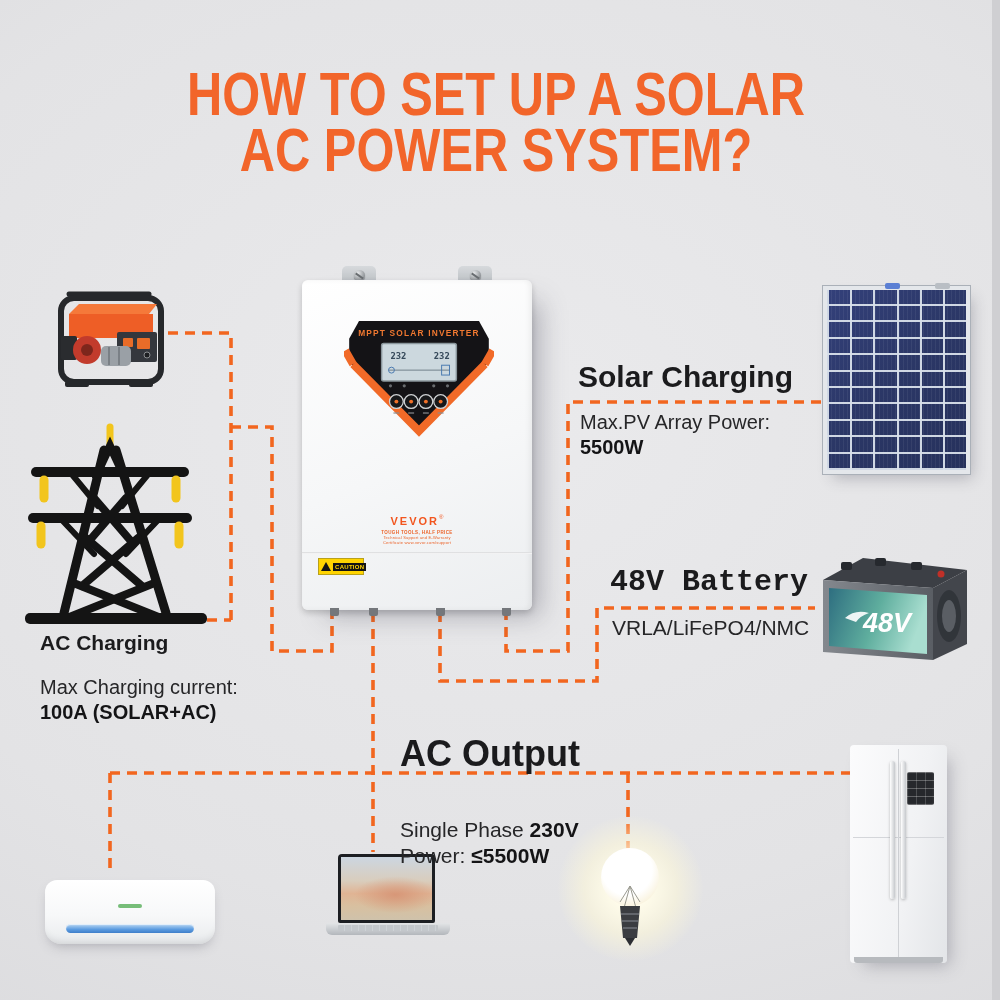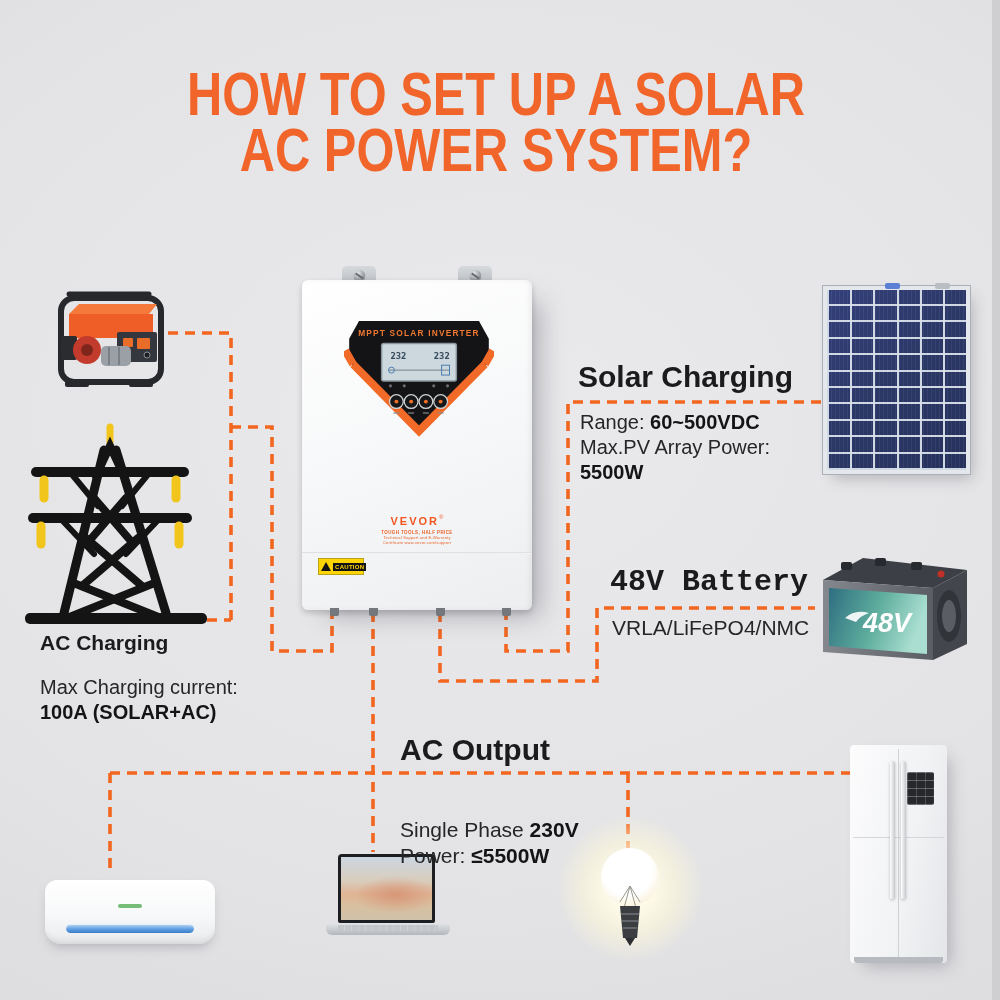--- a/index.html
+++ b/index.html
@@ -286,32 +286,31 @@
     <span class="fr-seam-v"></span>
     <span class="fr-seam-h"></span>
     <span class="fr-handle" style="left:40px;"></span>
     <span class="fr-handle" style="left:51px;"></span>
     <span class="fr-panel"></span>
     <span class="fr-base"></span>
   </div>
 
   <div class="h1" style="left:578px; top:360px; font-size:30px;">Solar Charging</div>
   <div class="desc" style="left:580px; top:410px; font-size:20px; line-height:25px; width:250px;">
-    <div><span>Range: </span><b>60~500VDC</b></div>
     <div style=""><span>Max.PV Array Power: </span><b>5500W</b></div>
   </div>
 
   <div class="h1" style="left:610px; top:565px; font-size:30px;font-family:Liberation Mono, monospace;">48V Battery</div>
   <div class="desc" style="left:612px; top:616px; font-size:21px;">VRLA/LiFePO4/NMC</div>
 
   <div class="h1" style="left:40px; top:631px; font-size:21px;">AC Charging</div>
   <div class="desc" style="left:40px; top:675px; font-size:20px; line-height:25px;">
     <div>Max Charging current:</div>
     <b>100A (SOLAR+AC)</b>
   </div>
 
-  <div class="h1" style="left:400px; top:733px; font-size:30px;">AC Output</div>
+  <div class="h1" style="left:400px; top:733px; font-size:36px;">AC Output</div>
   <div class="desc" style="left:400px; top:785px; font-size:21px; line-height:26px;margin-top:32px;">
     <div><span>Single Phase </span><b>230V</b></div>
     <div><span>Power: </span><b>≤5500W</b></div>
   </div>
 
 </div>
 
 </body></html>

